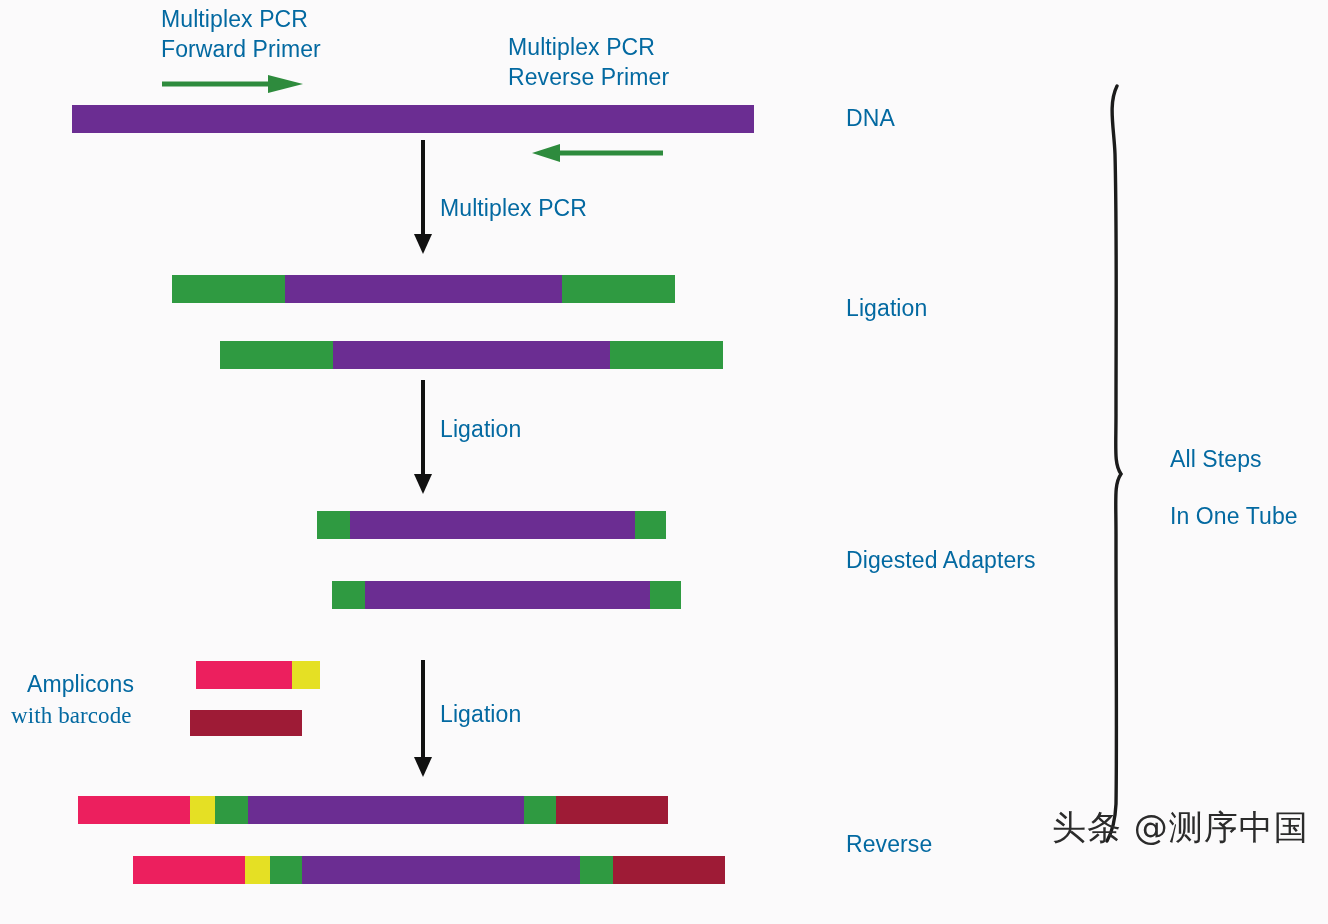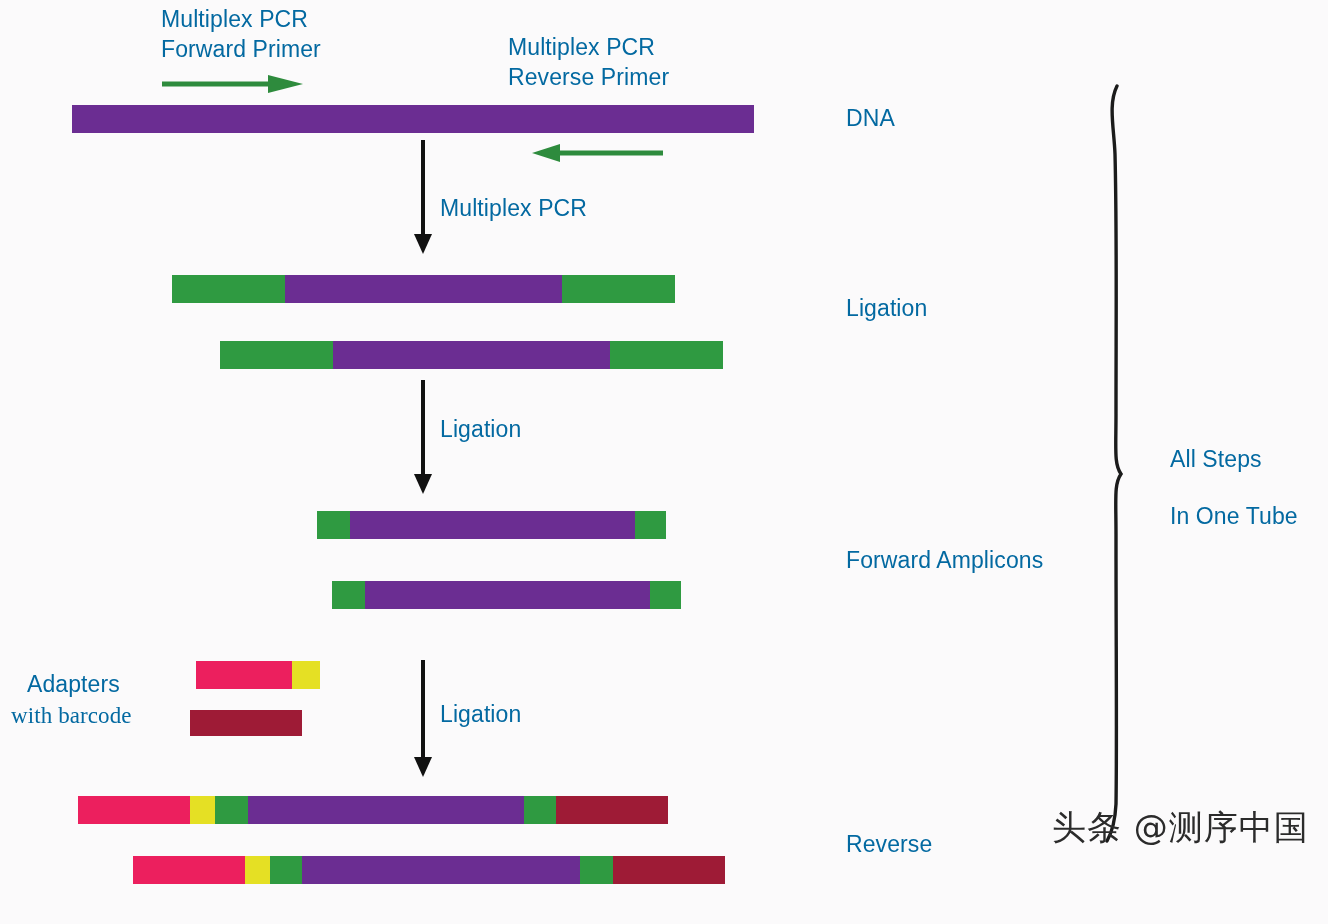--- a/index.html
+++ b/index.html
@@ -144,39 +144,39 @@
   <div class="txt" style="left:440px; top:414px;">Ligation</div>
 
   <div class="arrow-black" style="left:410px; top:660px;">
     <svg width="26" height="118" viewBox="0 0 26 118">
       <line x1="13" y1="0" x2="13" y2="99" stroke="#111111" stroke-width="4"></line>
       <polygon points="4,97 13,117 22,97" fill="#111111"></polygon>
     </svg>
   </div>
   <div class="txt" style="left:440px; top:699px;">Ligation</div>
 
-  <div class="txt" style="left:27px; top:669px;">Adapters</div>
+  <div class="txt" style="left:27px; top:669px;">Amplicons</div>
   <div class="txt" style="left:11px; top:701px;font-family:Liberation Serif, serif;">with barcode</div>
 
   <div class="bar-wrap" style="left:196px; top:661px;">
     <div style="position:relative; height:28px;">
       <div class="seg pink" style="left:0px;  width:96px;"></div>
       <div class="seg yellow" style="left:96px; width:28px;"></div>
     </div>
   </div>
 
   <div class="bar-wrap" style="left:190px; top:710px;">
     <div style="position:relative; height:26px;">
       <div class="seg dred" style="left:0px; width:112px; height:26px;"></div>
     </div>
   </div>
 
   <div class="txt" style="left:846px; top:103px;">DNA</div>
   <div class="txt" style="left:846px; top:293px;">Ligation</div>
-  <div class="txt" style="left:846px; top:545px;">Forward Amplicons</div>
+  <div class="txt" style="left:846px; top:545px;">Digested Adapters</div>
   <div class="txt" style="left:846px; top:829px;">Reverse</div>
 
   <div class="brace" style="left:1095px; top:84px;">
     <svg width="46" height="760" viewBox="0 0 46 760" fill="none">
       <path d="M22 2 C 13 20, 19 44, 20 70
                C 22 150, 21 240, 21 330
                C 21 366, 19 380, 26 390
                C 19 400, 21 414, 21 450
                C 21 560, 22 660, 21 720
                C 20 740, 16 750, 12 757" stroke="#1b1b1b" stroke-width="3.4" stroke-linecap="round"></path>

